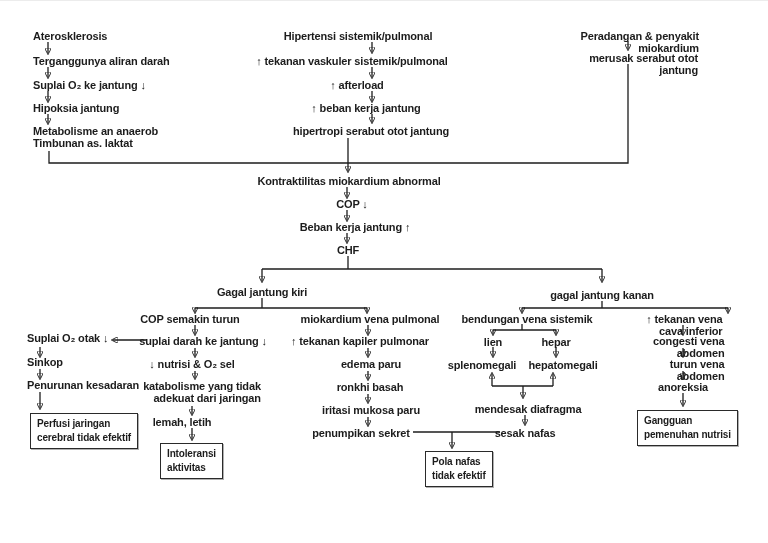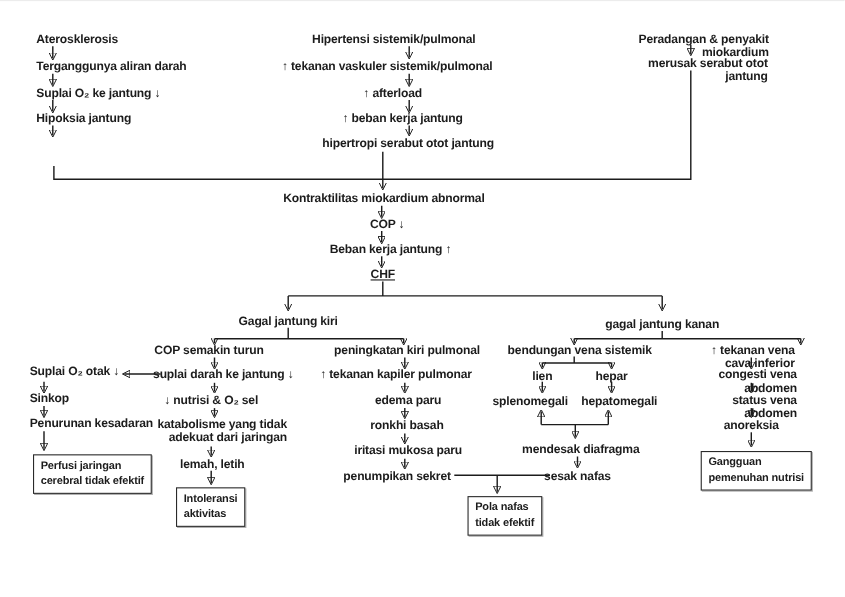--- a/index.html
+++ b/index.html
@@ -1,21 +1,21 @@
 <!DOCTYPE html>
 <html><head>
 <meta charset="utf-8">
 <style>
   html,body{margin:0;padding:0;background:#fff;}
   #page{position:relative;width:768px;height:543px;background:#ffffff;overflow:hidden;
         border-top:1px solid #ececec;}
   .node{position:absolute;font-family:"Liberation Sans",sans-serif;font-weight:700;
         font-size:11px;line-height:12px;color:#1c1c1c;white-space:pre-line;letter-spacing:-0.15px;}
   .c{transform:translateX(-50%);text-align:right;}
-  .u{text-decoration:underline;}
+  .u{}
   .boxed{border:1.6px solid #2a2a2a;padding:3px 6px;font-size:10px;line-height:14px;
          background:#fff;box-shadow:1px 1px 0 rgba(80,80,80,.45);}
   svg.wires{position:absolute;left:0;top:0;width:768px;height:543px;}
   svg.wires path{stroke:#1c1c1c;stroke-width:1.3;fill:none;}
 </style>
 </head>
 <body>
 
 <div id="page">
 
@@ -94,68 +94,70 @@
     <path d="M683 324 V333" marker-end="url(#ah)"></path>
     <path d="M683 347 V355" marker-end="url(#ah)"></path>
     <path d="M683 370 V377" marker-end="url(#ah)"></path>
     <path d="M683 392 V404" marker-end="url(#ah)"></path>
   </svg>
 
   <div class="node" style="left:33px;top:29px">Aterosklerosis</div>
   <div class="node" style="left:33px;top:54px">Terganggunya aliran darah</div>
   <div class="node" style="left:33px;top:78px">Suplai O₂ ke jantung  ↓</div>
   <div class="node" style="left:33px;top:101px">Hipoksia jantung</div>
+  <div class="node" style="left:33px;top:124px">Metabolisme an anaerob
+Timbunan as. laktat</div>
 
   <div class="node c" style="left:358px;top:29px">Hipertensi sistemik/pulmonal</div>
   <div class="node c" style="left:352px;top:54px">↑  tekanan vaskuler sistemik/pulmonal</div>
   <div class="node c" style="left:357px;top:78px">↑ afterload</div>
   <div class="node c" style="left:366px;top:101px">↑ beban kerja jantung</div>
   <div class="node c" style="left:371px;top:124px">hipertropi serabut otot jantung</div>
 
   <div class="node c" style="left:630px;top:29px">Peradangan &amp; penyakit miokardium</div>
   <div class="node c" style="left:628px;top:51px">merusak serabut otot jantung</div>
 
   <div class="node c" style="left:349px;top:174px">Kontraktilitas miokardium abnormal</div>
   <div class="node c" style="left:352px;top:197px">COP ↓</div>
   <div class="node c" style="left:355px;top:220px">Beban kerja jantung ↑</div>
   <div class="node c u" style="left:348px;top:243px">CHF</div>
 
   <div class="node c" style="left:262px;top:285px">Gagal jantung kiri</div>
   <div class="node c" style="left:602px;top:288px">gagal jantung kanan</div>
 
   <div class="node c" style="left:190px;top:312px">COP semakin turun</div>
-  <div class="node c" style="left:370px;top:312px">peningkatan kiri pulmonal</div>
+  <div class="node c" style="left:370px;top:312px">miokardium vena pulmonal</div>
   <div class="node c" style="left:203px;top:334px">suplai darah ke jantung ↓</div>
   <div class="node" style="left:27px;top:331px">Suplai O₂ otak ↓</div>
   <div class="node" style="left:27px;top:355px">Sinkop</div>
   <div class="node" style="left:27px;top:378px">Penurunan kesadaran</div>
   <div class="node boxed" style="left:30px;top:412px">Perfusi jaringan
 cerebral tidak efektif</div>
   <div class="node c" style="left:192px;top:357px">↓ nutrisi &amp; O₂ sel</div>
   <div class="node c" style="left:202px;top:379px">katabolisme yang tidak
 adekuat dari jaringan</div>
-  <div class="node c" style="left:193px;top:415px">lemah, letih</div>
+  <div class="node c" style="left:182px;top:415px">lemah, letih</div>
   <div class="node boxed" style="left:160px;top:442px">Intoleransi
 aktivitas</div>
 
   <div class="node c" style="left:360px;top:334px">↑ tekanan kapiler pulmonar</div>
   <div class="node c" style="left:371px;top:357px">edema paru</div>
   <div class="node c" style="left:370px;top:380px">ronkhi basah</div>
   <div class="node c" style="left:371px;top:403px">iritasi mukosa paru</div>
   <div class="node c" style="left:361px;top:426px">penumpikan sekret</div>
   <div class="node boxed" style="left:425px;top:450px">Pola nafas
 tidak efektif</div>
   <div class="node c" style="left:525px;top:426px">sesak nafas</div>
 
   <div class="node c" style="left:527px;top:312px">bendungan vena sistemik</div>
   <div class="node c" style="left:677px;top:312px">↑ tekanan vena cava inferior</div>
   <div class="node c" style="left:493px;top:335px">lien</div>
   <div class="node c" style="left:556px;top:335px">hepar</div>
   <div class="node c" style="left:482px;top:358px">splenomegali</div>
   <div class="node c" style="left:563px;top:358px">hepatomegali</div>
   <div class="node c" style="left:528px;top:402px">mendesak diafragma</div>
   <div class="node c" style="left:681px;top:334px">congesti vena abdomen</div>
-  <div class="node c" style="left:681px;top:357px">status vena abdomen</div>
+  <div class="node c" style="left:681px;top:357px">turun vena abdomen</div>
   <div class="node c" style="left:683px;top:380px">anoreksia</div>
   <div class="node boxed" style="left:637px;top:409px">Gangguan
 pemenuhan nutrisi</div>
 
 </div>
 
 </body></html>

